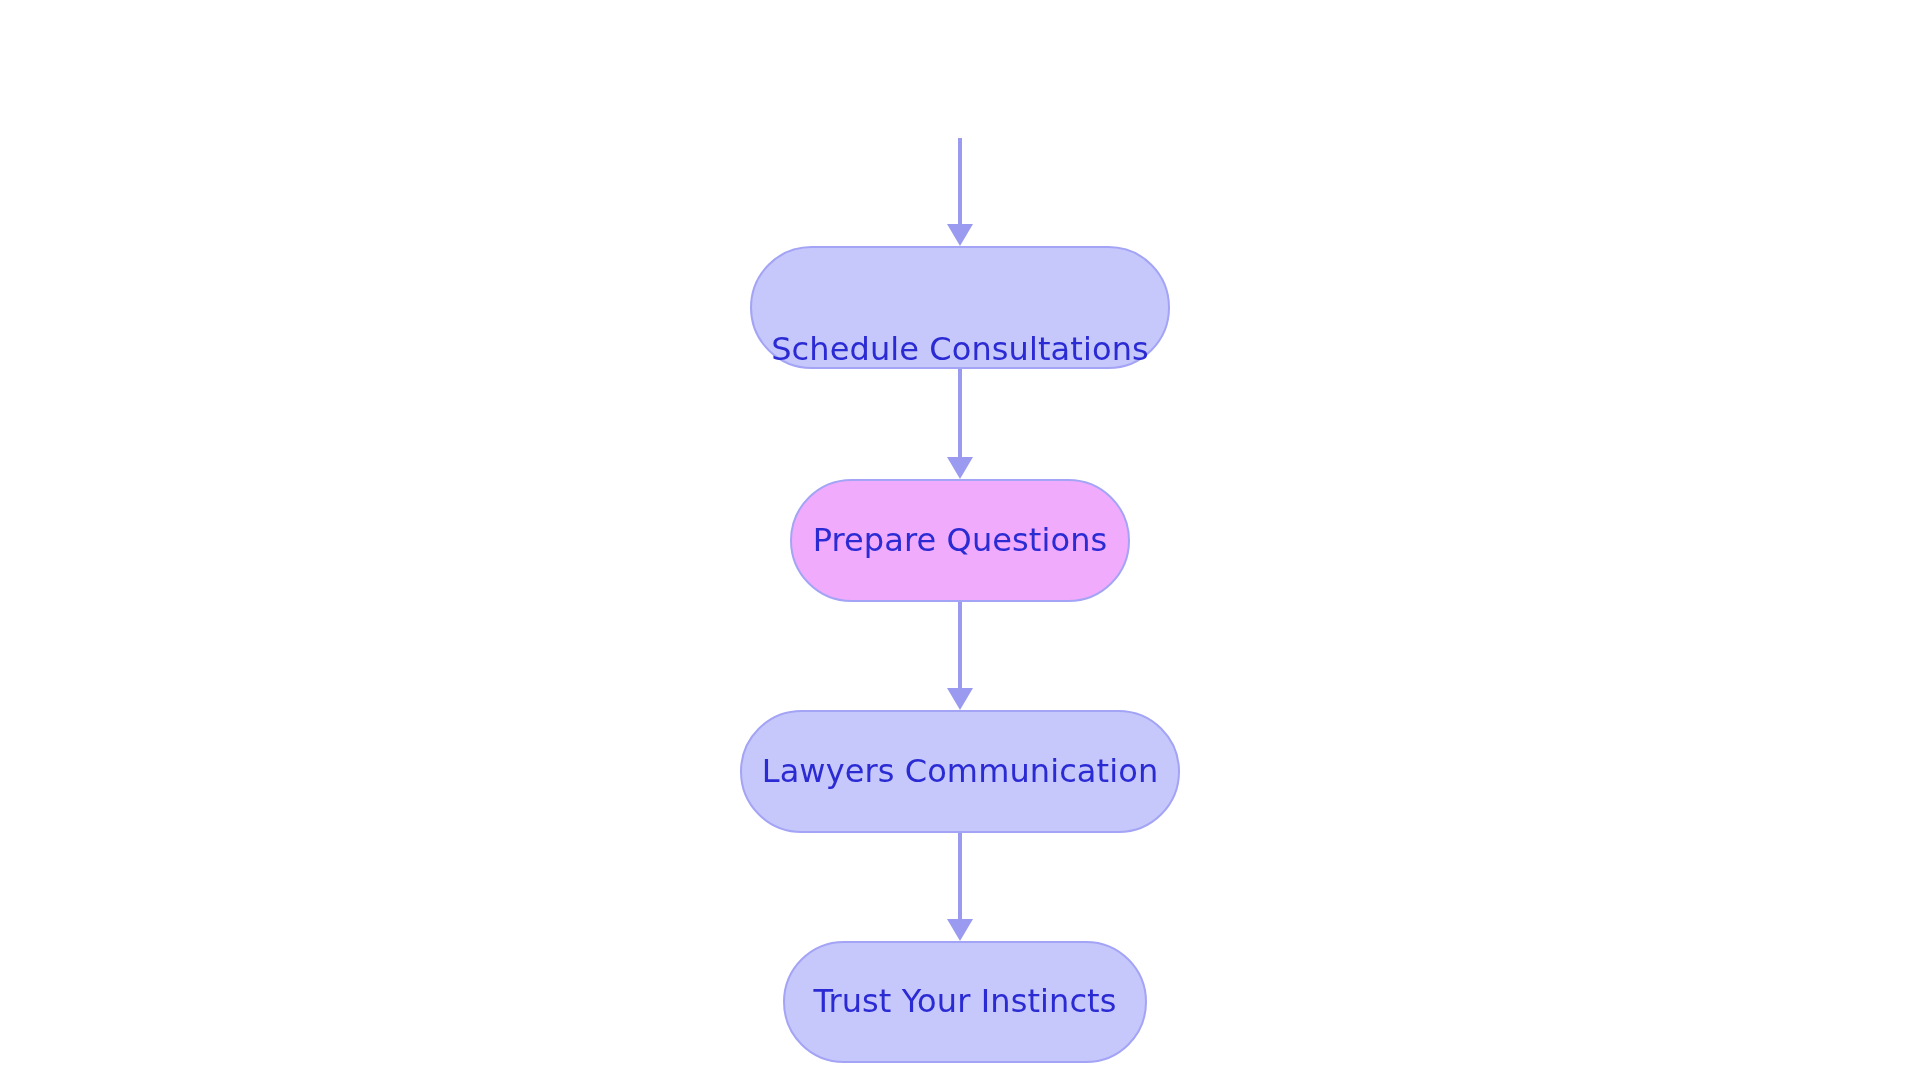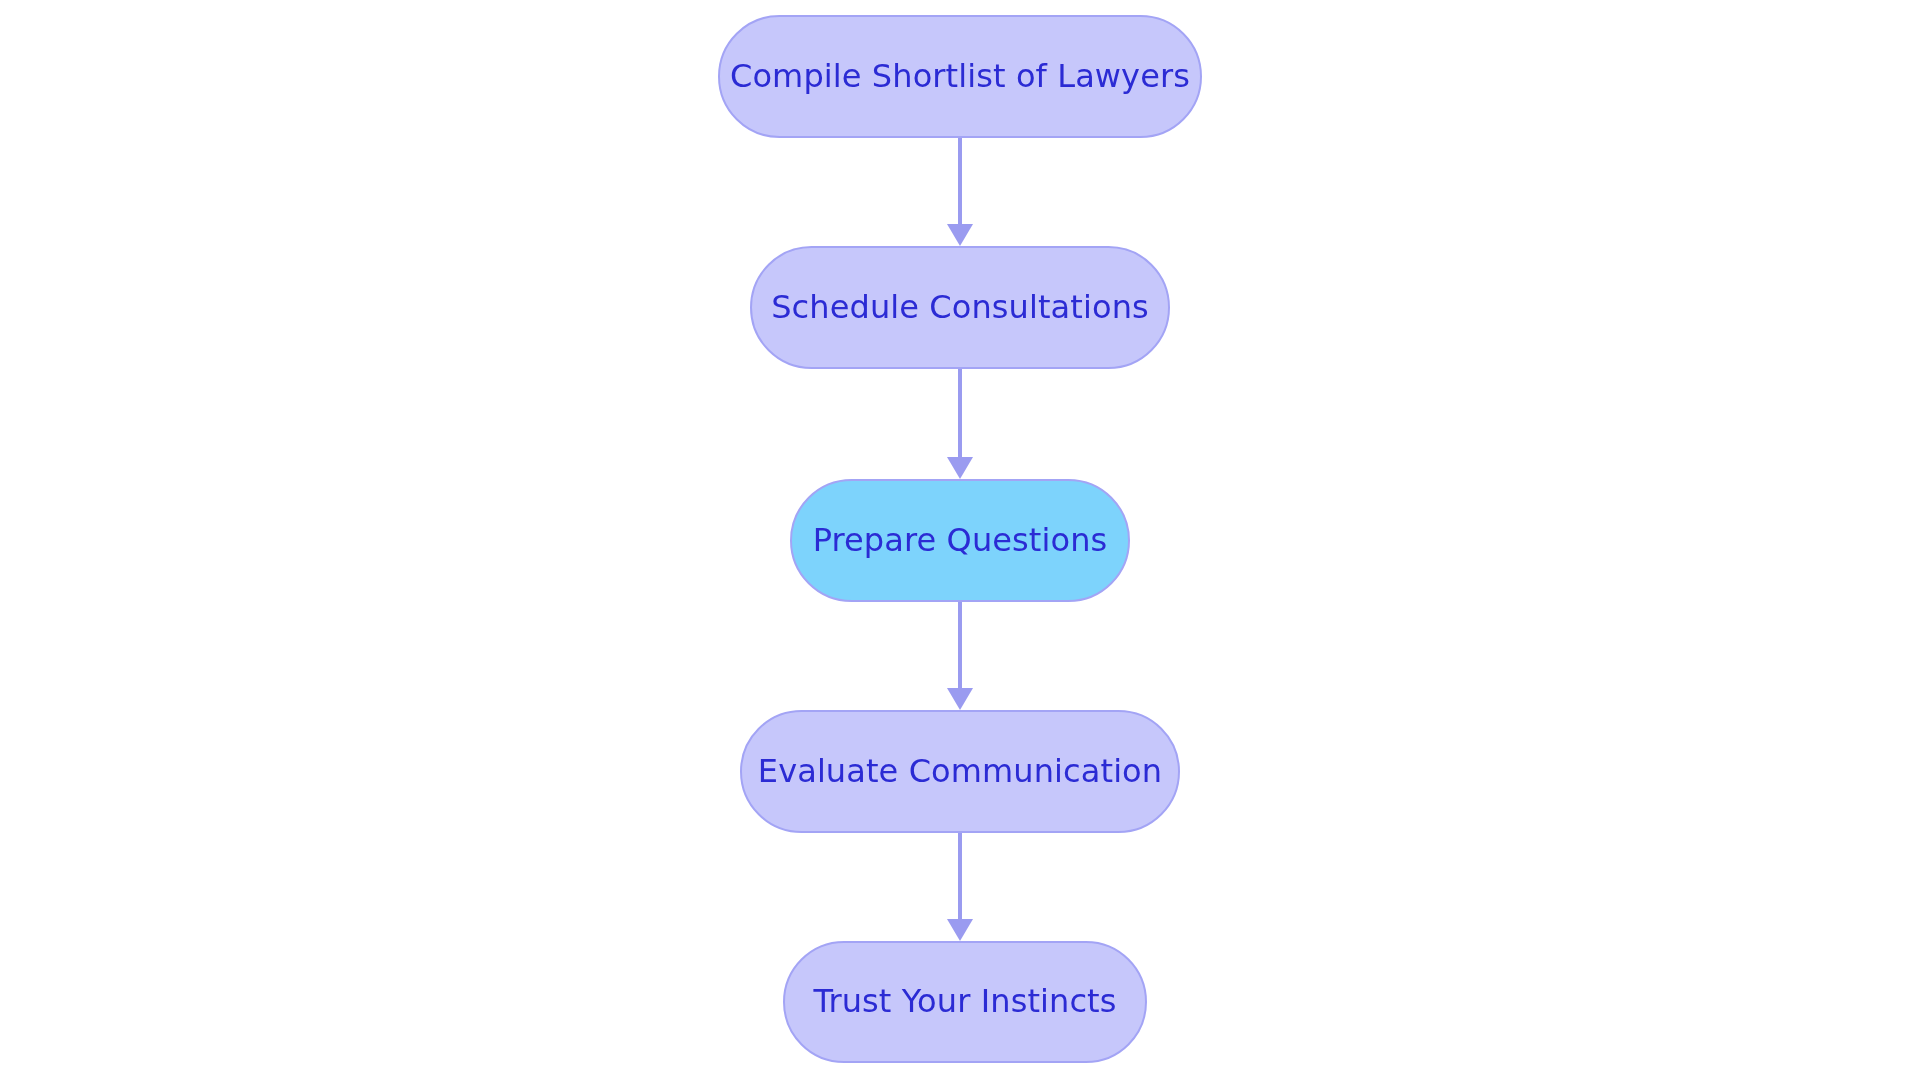--- a/index.html
+++ b/index.html
@@ -49,55 +49,52 @@
   .connector svg {
     display: block;
     overflow: visible;
   }
 </style>
 </head>
 <body>
 
 <div id="canvas" style="width: 1920px; height: 1083px; background: rgb(255, 255, 255);">
 
-  <div class="flow-node" id="node-n1" style="left: 718px; top: 15px; width: 484px; height: 123px; background: rgb(198, 199, 251); border-color: rgb(163, 164, 245); color: rgb(43, 43, 212); border-radius: 61.5px;">
-    <span class="node-label">Compile Shortlist of Lawyers</span>
-  </div>
 
   <div class="connector" id="edge-e1" style="left: 943px; top: 138px; width: 34px; height: 108px;">
     <svg width="34" height="108" viewBox="0 0 34 108" preserveAspectRatio="none">
       <line x1="17" y1="0" x2="17" y2="86" stroke="#9a9bf0" stroke-width="4" class="edge-line"></line>
       <polygon points="4,86 30,86 17,108" fill="#9a9bf0" class="edge-head"></polygon>
     </svg>
   </div>
 
-  <div class="flow-node" id="node-n2" style="left: 750px; top: 246px; width: 420px; height: 123px; background: rgb(198, 199, 251); border-color: rgb(163, 164, 245); color: rgb(43, 43, 212); border-radius: 61.5px;">
+  <div class="flow-node" id="node-n2" style="left: 750px; top: 246px; width: 420px; height: 123px; background: rgb(198, 199, 251); border-color: rgb(163, 164, 245); color: rgb(43, 43, 212); border-radius: 61.5px; align-items: flex-end;">
     <span class="node-label">Schedule Consultations</span>
   </div>
 
   <div class="connector" id="edge-e2" style="left: 943px; top: 369px; width: 34px; height: 110px;">
     <svg width="34" height="110" viewBox="0 0 34 110" preserveAspectRatio="none">
       <line x1="17" y1="0" x2="17" y2="88" stroke="#9a9bf0" stroke-width="4" class="edge-line"></line>
       <polygon points="4,88 30,88 17,110" fill="#9a9bf0" class="edge-head"></polygon>
     </svg>
   </div>
 
-  <div class="flow-node" id="node-n3" style="left: 790px; top: 479px; width: 340px; height: 123px; background: #7dd3fc; border-color: rgb(163, 164, 245); color: rgb(43, 43, 212); border-radius: 61.5px;">
+  <div class="flow-node" id="node-n3" style="left: 790px; top: 479px; width: 340px; height: 123px; background: #f0abfc; border-color: rgb(163, 164, 245); color: rgb(43, 43, 212); border-radius: 61.5px;">
     <span class="node-label">Prepare Questions</span>
   </div>
 
   <div class="connector" id="edge-e3" style="left: 943px; top: 602px; width: 34px; height: 108px;">
     <svg width="34" height="108" viewBox="0 0 34 108" preserveAspectRatio="none">
       <line x1="17" y1="0" x2="17" y2="86" stroke="#9a9bf0" stroke-width="4" class="edge-line"></line>
       <polygon points="4,86 30,86 17,108" fill="#9a9bf0" class="edge-head"></polygon>
     </svg>
   </div>
 
   <div class="flow-node" id="node-n4" style="left: 740px; top: 710px; width: 440px; height: 123px; background: rgb(198, 199, 251); border-color: rgb(163, 164, 245); color: rgb(43, 43, 212); border-radius: 61.5px;">
-    <span class="node-label">Evaluate Communication</span>
+    <span class="node-label">Lawyers Communication</span>
   </div>
 
   <div class="connector" id="edge-e4" style="left: 943px; top: 833px; width: 34px; height: 108px;">
     <svg width="34" height="108" viewBox="0 0 34 108" preserveAspectRatio="none">
       <line x1="17" y1="0" x2="17" y2="86" stroke="#9a9bf0" stroke-width="4" class="edge-line"></line>
       <polygon points="4,86 30,86 17,108" fill="#9a9bf0" class="edge-head"></polygon>
     </svg>
   </div>
 
   <div class="flow-node" id="node-n5" style="left: 783px; top: 941px; width: 364px; height: 122px; background: rgb(198, 199, 251); border-color: rgb(163, 164, 245); color: rgb(43, 43, 212); border-radius: 61px; text-align: center;">

